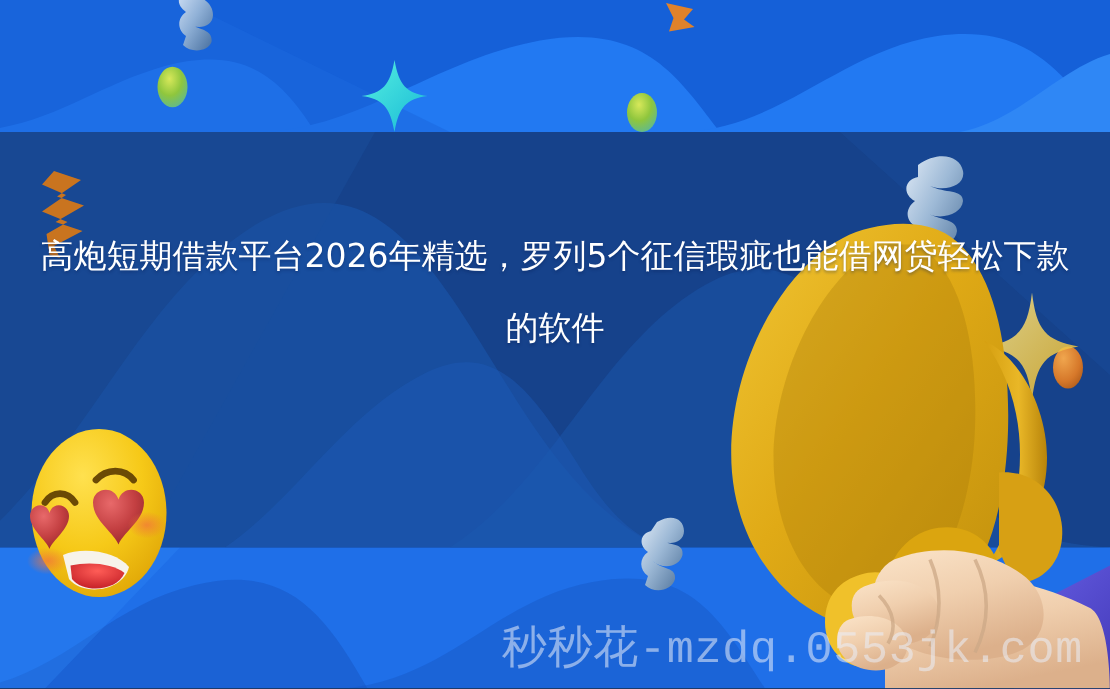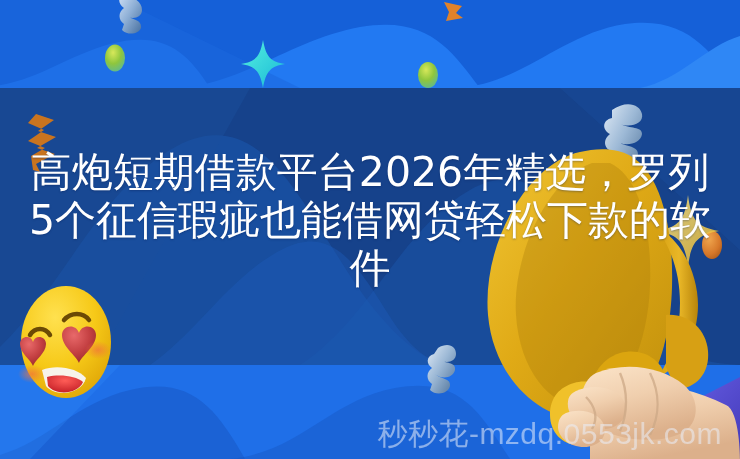--- a/index.html
+++ b/index.html
@@ -27,39 +27,39 @@
   #title-block {
     position:absolute;
     left:0; top:148px;
     width:740px;
     text-align:center;
     z-index:30;
   }
   #title-text {
     display:block;
     color:#ffffff;
-    font-size:41px;
+    font-size:22px;
     line-height:48px;
     letter-spacing:0px;
     font-weight:400;
     padding:0 22px;
     text-shadow:0 1px 2px rgba(10,30,80,.35);
     font-family:"DejaVu Sans","Liberation Sans",sans-serif;
   }
   
   #watermark {
     position:absolute;
     right:18px; bottom:6px;
     z-index:40;
     color:rgba(233,238,250,0.55);
     font-size:30px;
     line-height:38px;
     letter-spacing:0.5px;
     white-space:nowrap;
-    font-family:Liberation Sans, sans-serif;
+    font-family:Liberation Mono, monospace;
   }
   
   #emoji {
     position:absolute;
     left:16px; top:282px;
     width:100px; height:118px;
     z-index:25;
   }
   
   #megaphone { position:absolute; left:470px; top:115px; width:270px; height:344px; z-index:26; }

